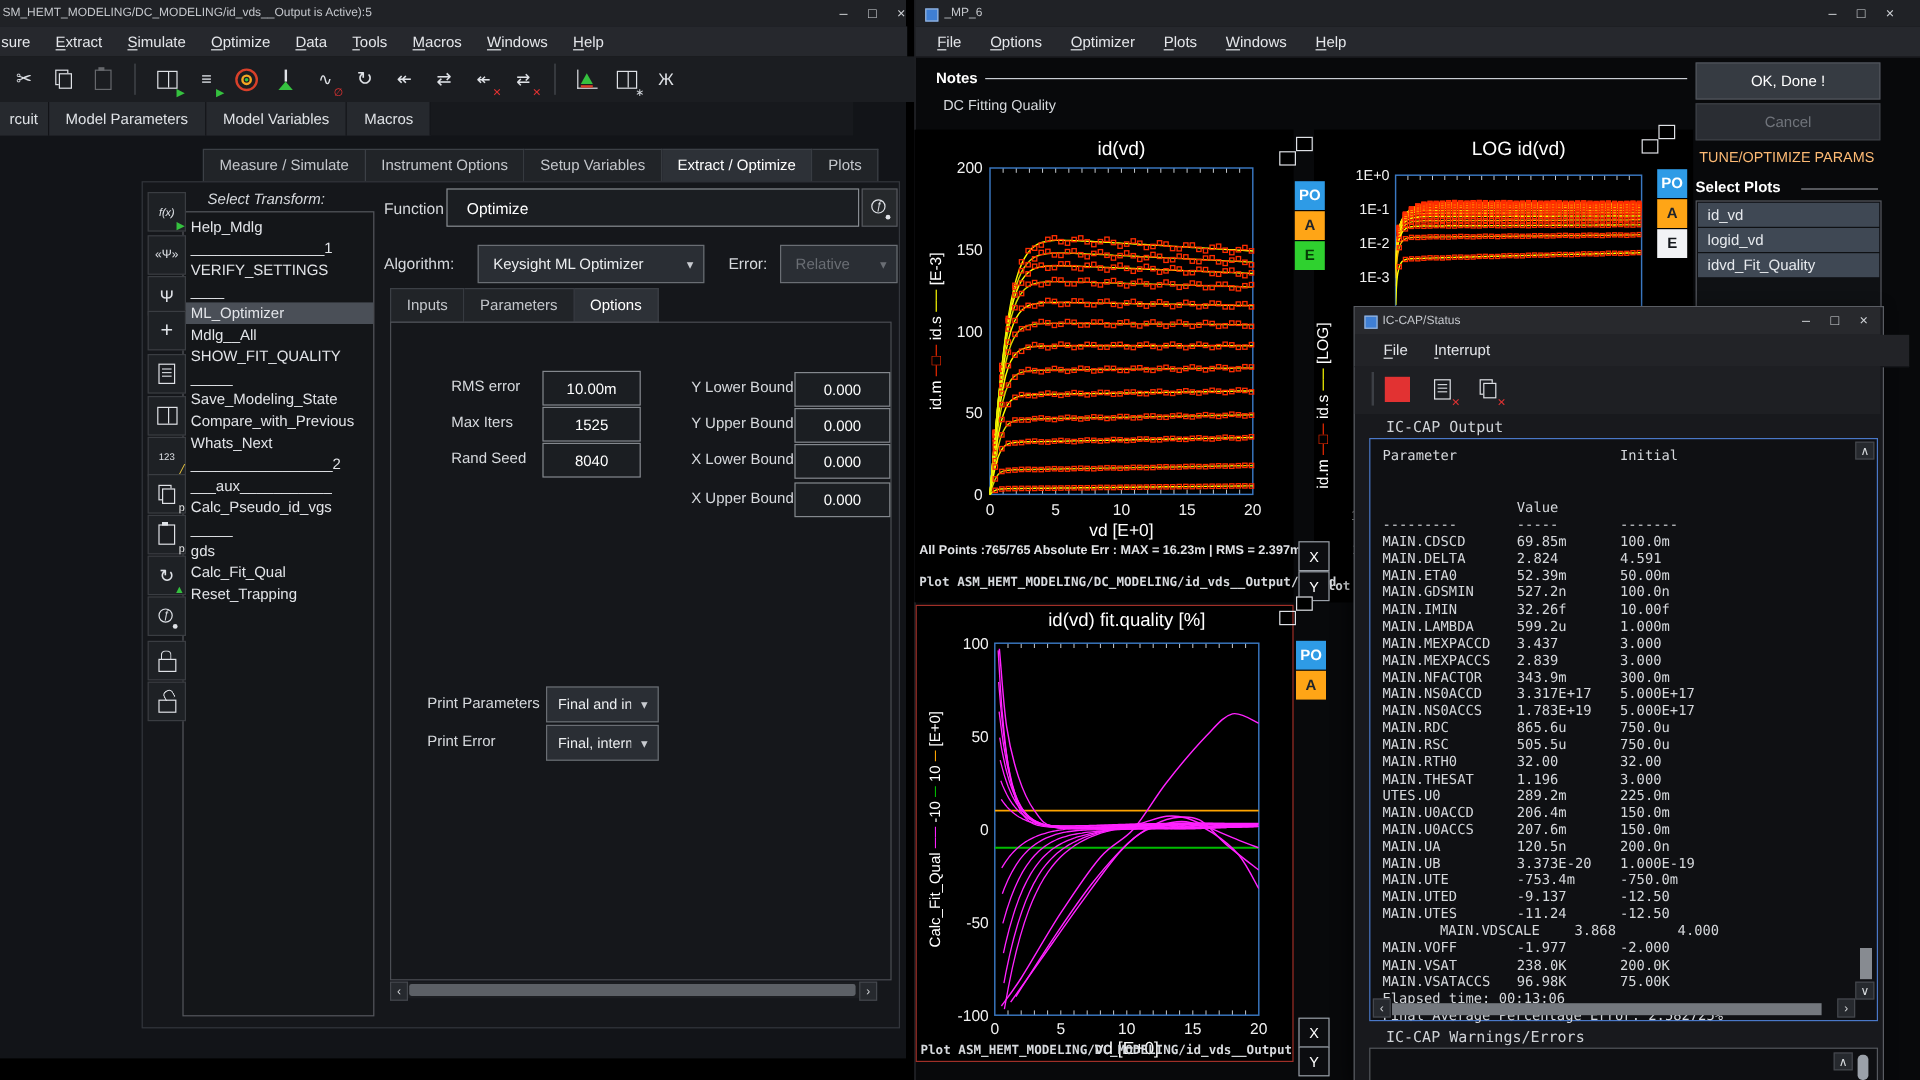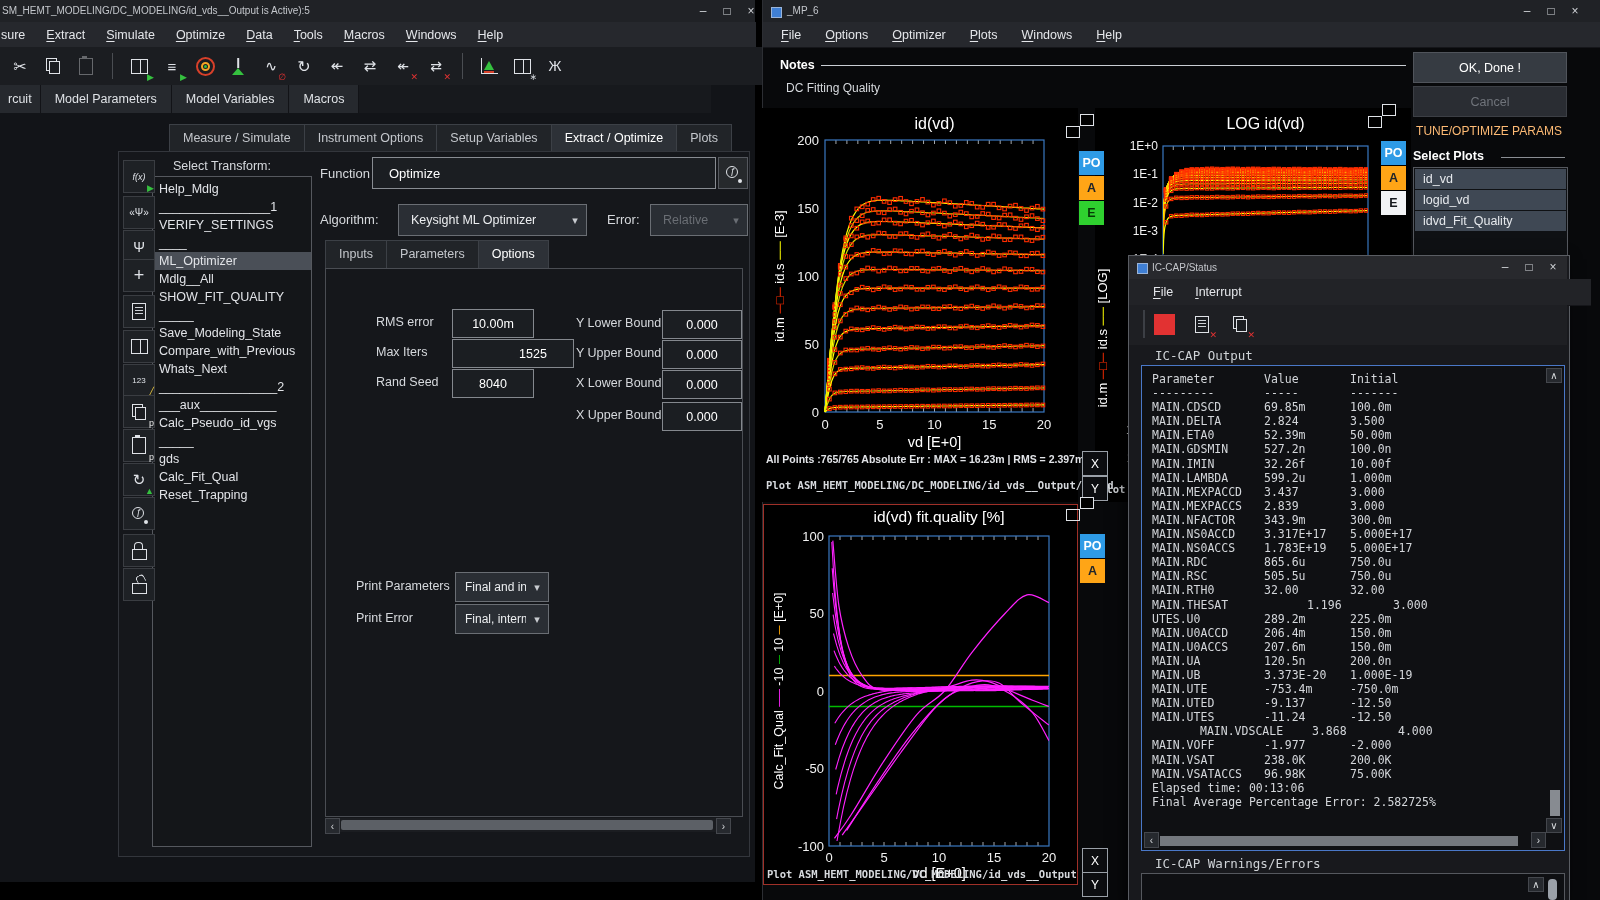--- a/index.html
+++ b/index.html
@@ -177,21 +177,21 @@
         <div class="set-tab">Instrument Options</div>
         <div class="set-tab">Setup Variables</div>
         <div class="set-tab active">Extract / Optimize</div>
         <div class="set-tab">Plots</div>
       </div>
 
     <div class="abs" style="left:118px;top:151px;width:630px;height:704px;background:#15171b;border:1px solid #33363c;"></div>
 
     <div id="lw-strip"></div>
 
-    <span class="abs fieldlabel" style="left:173px;top:159px;">Select Transform:</span>
+    <span class="abs fieldlabel" style="left:173px;top:159px;font-style:italic;">Select Transform:</span>
     <div class="abs lbox" id="lw-transforms" style="left:152px;top:176px;width:158px;height:669px;">
         <div class="titem" style="margin-top: 3px;">Help_Mdlg</div>
         <div class="titem" style="margin-top: 0px;">________________1</div>
         <div class="titem" style="margin-top: 0px;">VERIFY_SETTINGS</div>
         <div class="titem" style="margin-top: 0px;">____</div>
         <div class="titem sel" style="margin-top: 0px;">ML_Optimizer</div>
         <div class="titem" style="margin-top: 0px;">Mdlg__All</div>
         <div class="titem" style="margin-top: 0px;">SHOW_FIT_QUALITY</div>
         <div class="titem" style="margin-top: 0px;">_____</div>
         <div class="titem" style="margin-top: 0px;">Save_Modeling_State</div>
@@ -228,21 +228,21 @@
     <div class="abs flexrow" id="lw-opttabs" style="left:325px;top:240px;height:28px;">
         <div class="set-tab first">Inputs</div>
         <div class="set-tab">Parameters</div>
         <div class="set-tab active">Options</div>
       </div>
     <div class="abs" style="left:325px;top:268px;width:416px;height:547px;border:1px solid #4a4d53;"></div>
     <div id="lw-fields">
         <div class="abs fieldlabel" style="left: 376px; top: 315px;">RMS error</div>
         <div class="abs valbox" style="left: 452px; top: 309px; width: 80px; height: 27px;">10.00m</div>
         <div class="abs fieldlabel" style="left: 376px; top: 345px;">Max Iters</div>
-        <div class="abs valbox" style="left: 452px; top: 339px; width: 80px; height: 27px; padding-left: 40px;">1525</div>
+        <div class="abs valbox" style="left: 452px; top: 339px; width: 80px; height: 27px;">1525</div>
         <div class="abs fieldlabel" style="left: 376px; top: 375px;">Rand Seed</div>
         <div class="abs valbox" style="left: 452px; top: 369px; width: 80px; height: 27px;">8040</div>
         <div class="abs fieldlabel" style="left: 576px; top: 316px;">Y Lower Bound</div>
         <div class="abs valbox" style="left: 662px; top: 310px; width: 78px; height: 27px;">0.000</div>
         <div class="abs fieldlabel" style="left: 576px; top: 346px;">Y Upper Bound</div>
         <div class="abs valbox" style="left: 662px; top: 340px; width: 78px; height: 27px;">0.000</div>
         <div class="abs fieldlabel" style="left: 576px; top: 376px;">X Lower Bound</div>
         <div class="abs valbox" style="left: 662px; top: 370px; width: 78px; height: 27px;">0.000</div>
         <div class="abs fieldlabel" style="left: 576px; top: 408px;">X Upper Bound</div>
         <div class="abs valbox" style="left: 662px; top: 402px; width: 78px; height: 27px;">0.000</div>
@@ -1654,37 +1654,37 @@
           </div>
           <div class="ic">
             <span class="cx-copy"></span>
             <span class="badge" style="color: rgb(224, 50, 50);">✕</span>
           </div>
         </div>
     </div>
     <span class="abs mono" style="left:26px;top:92px;font-size:12.5px;color:#cfd3d7;">IC-CAP Output</span>
     <div class="abs" style="left:12px;top:109px;width:422px;height:484px;border:1px solid #4a78c8;background:#0f1013;">
       <div class="abs mono" id="ic-table" style="left:10px;top:6px;width:392px;font-size:11.5px;line-height:14.1px;color:#d4d7db;">
-          <div class="ic-row"><span style="width: 112px;">Parameter</span><span style="width: 86px;">Value</span><span>Initial</span></div>
+          <div class="ic-row"><span style="width: 112px;">Parameter</span><span style="width: 86px; margin-top: 44px;">Value</span><span>Initial</span></div>
           <div class="ic-row"><span style="width: 112px;">---------</span><span style="width: 86px;">-----</span><span>-------</span></div>
           <div class="ic-row"><span style="width: 112px;">MAIN.CDSCD</span><span style="width: 86px;">69.85m</span><span>100.0m</span></div>
-          <div class="ic-row"><span style="width: 112px;">MAIN.DELTA</span><span style="width: 86px;">2.824</span><span>3.500</span></div>
+          <div class="ic-row"><span style="width: 112px;">MAIN.DELTA</span><span style="width: 86px;">2.824</span><span>4.591</span></div>
           <div class="ic-row"><span style="width: 112px;">MAIN.ETA0</span><span style="width: 86px;">52.39m</span><span>50.00m</span></div>
           <div class="ic-row"><span style="width: 112px;">MAIN.GDSMIN</span><span style="width: 86px;">527.2n</span><span>100.0n</span></div>
           <div class="ic-row"><span style="width: 112px;">MAIN.IMIN</span><span style="width: 86px;">32.26f</span><span>10.00f</span></div>
           <div class="ic-row"><span style="width: 112px;">MAIN.LAMBDA</span><span style="width: 86px;">599.2u</span><span>1.000m</span></div>
           <div class="ic-row"><span style="width: 112px;">MAIN.MEXPACCD</span><span style="width: 86px;">3.437</span><span>3.000</span></div>
           <div class="ic-row"><span style="width: 112px;">MAIN.MEXPACCS</span><span style="width: 86px;">2.839</span><span>3.000</span></div>
           <div class="ic-row"><span style="width: 112px;">MAIN.NFACTOR</span><span style="width: 86px;">343.9m</span><span>300.0m</span></div>
           <div class="ic-row"><span style="width: 112px;">MAIN.NS0ACCD</span><span style="width: 86px;">3.317E+17</span><span>5.000E+17</span></div>
           <div class="ic-row"><span style="width: 112px;">MAIN.NS0ACCS</span><span style="width: 86px;">1.783E+19</span><span>5.000E+17</span></div>
           <div class="ic-row"><span style="width: 112px;">MAIN.RDC</span><span style="width: 86px;">865.6u</span><span>750.0u</span></div>
           <div class="ic-row"><span style="width: 112px;">MAIN.RSC</span><span style="width: 86px;">505.5u</span><span>750.0u</span></div>
           <div class="ic-row"><span style="width: 112px;">MAIN.RTH0</span><span style="width: 86px;">32.00</span><span>32.00</span></div>
-          <div class="ic-row"><span style="width: 112px;">MAIN.THESAT</span><span style="width: 86px; margin-left: 43px;">1.196</span><span>3.000</span></div>
+          <div class="ic-row"><span style="width: 112px;">MAIN.THESAT</span><span style="width: 86px;">1.196</span><span>3.000</span></div>
           <div class="ic-row"><span style="width: 112px;">UTES.U0</span><span style="width: 86px;">289.2m</span><span>225.0m</span></div>
           <div class="ic-row"><span style="width: 112px;">MAIN.U0ACCD</span><span style="width: 86px;">206.4m</span><span>150.0m</span></div>
           <div class="ic-row"><span style="width: 112px;">MAIN.U0ACCS</span><span style="width: 86px;">207.6m</span><span>150.0m</span></div>
           <div class="ic-row"><span style="width: 112px;">MAIN.UA</span><span style="width: 86px;">120.5n</span><span>200.0n</span></div>
           <div class="ic-row"><span style="width: 112px;">MAIN.UB</span><span style="width: 86px;">3.373E-20</span><span>1.000E-19</span></div>
           <div class="ic-row"><span style="width: 112px;">MAIN.UTE</span><span style="width: 86px;">-753.4m</span><span>-750.0m</span></div>
           <div class="ic-row"><span style="width: 112px;">MAIN.UTED</span><span style="width: 86px;">-9.137</span><span>-12.50</span></div>
           <div class="ic-row"><span style="width: 112px;">MAIN.UTES</span><span style="width: 86px;">-11.24</span><span>-12.50</span></div>
           <div class="ic-row"><span style="width: 112px; margin-left: 48px;">MAIN.VDSCALE</span><span style="width: 86px;">3.868</span><span>4.000</span></div>
           <div class="ic-row"><span style="width: 112px;">MAIN.VOFF</span><span style="width: 86px;">-1.977</span><span>-2.000</span></div>

